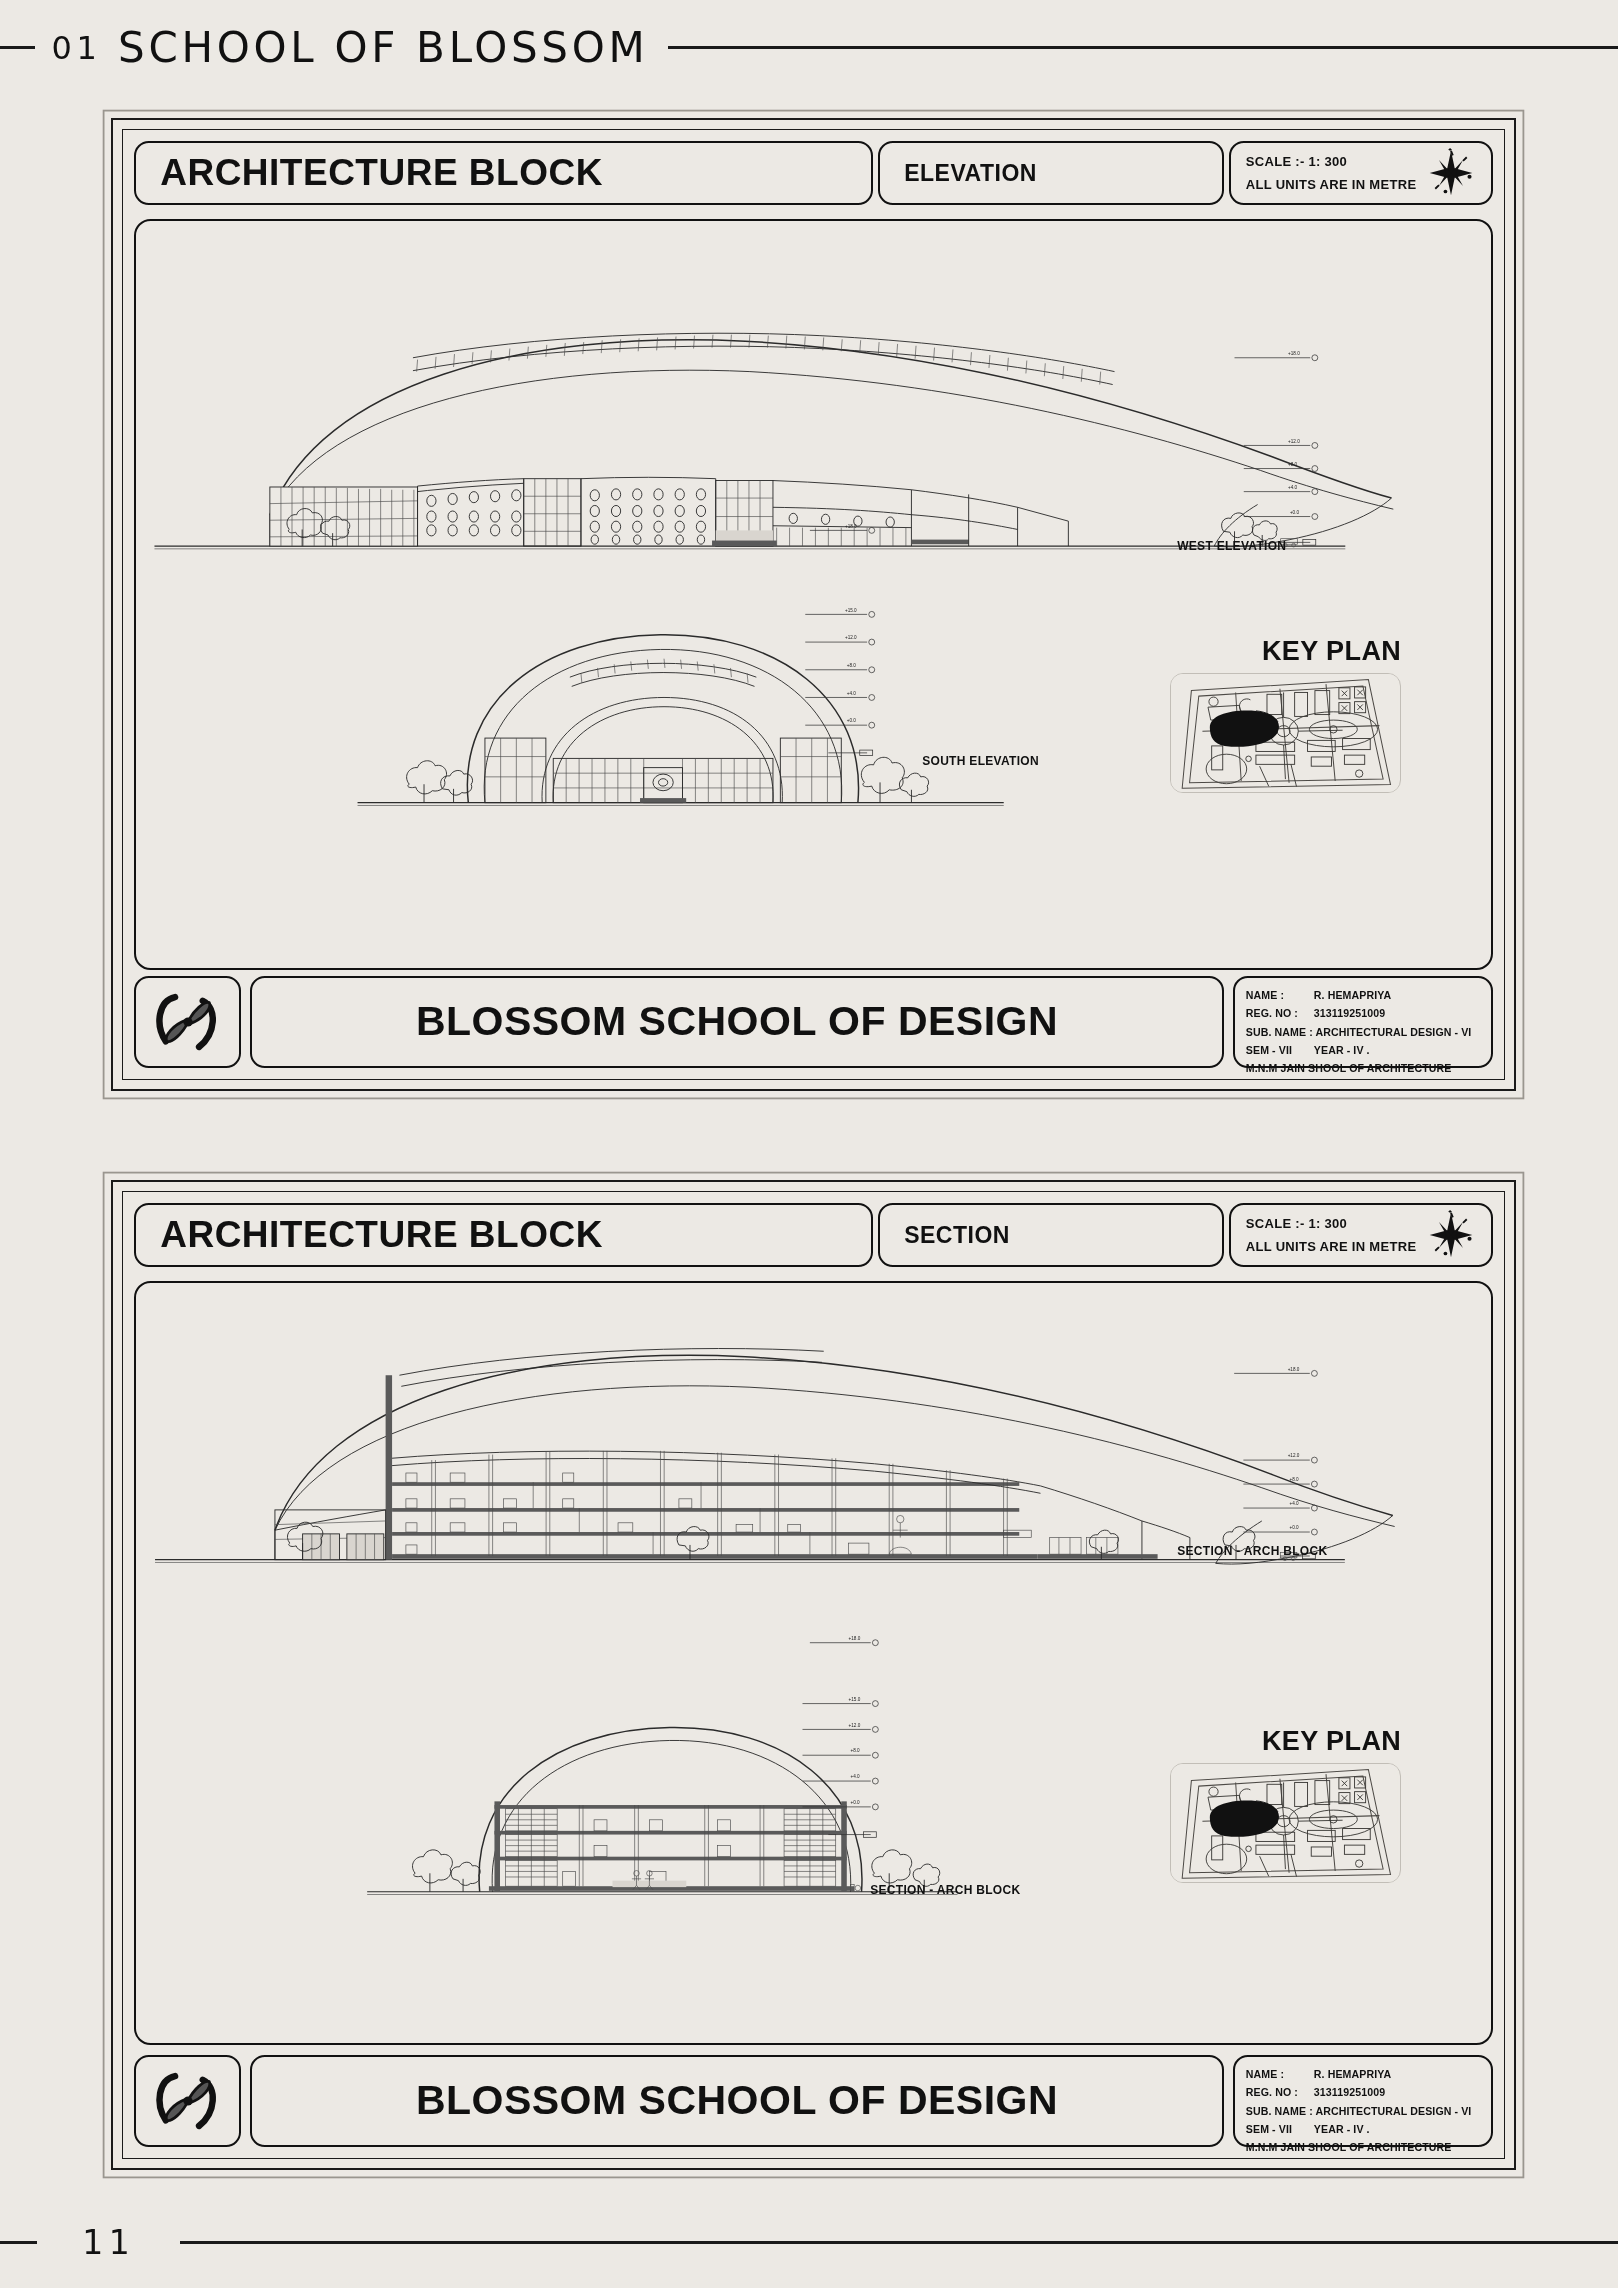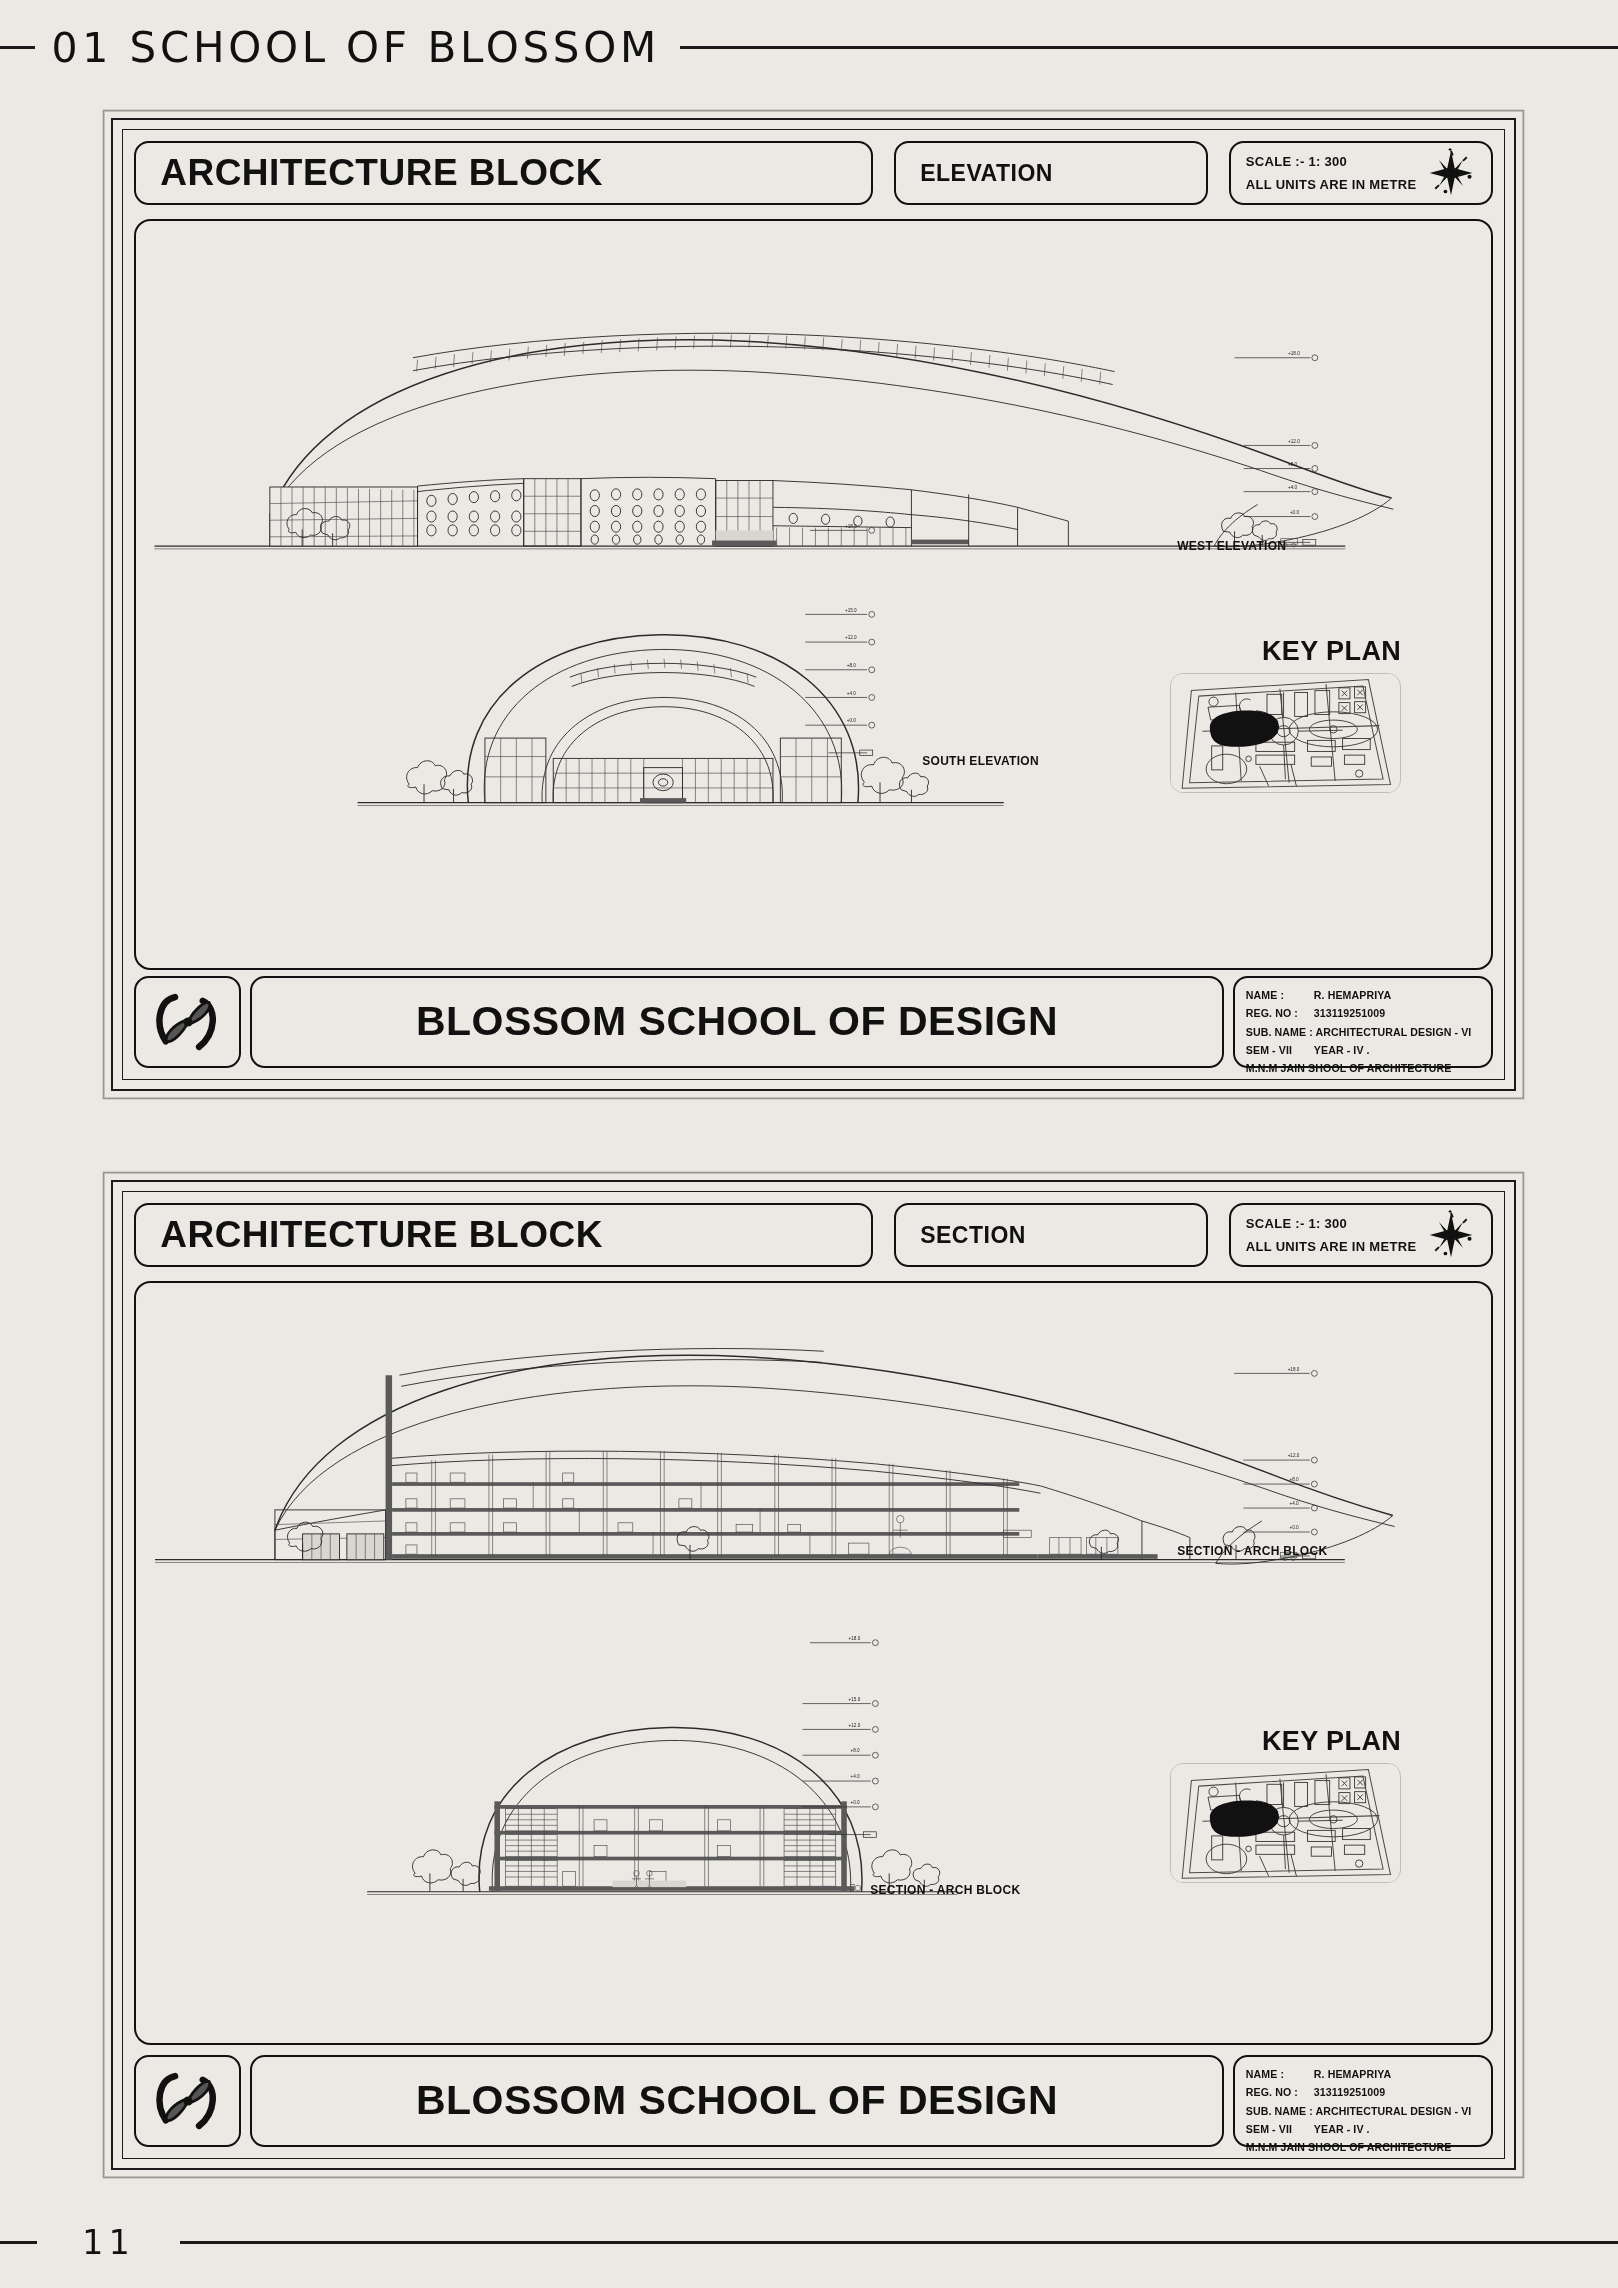--- a/index.html
+++ b/index.html
@@ -2,37 +2,37 @@
 <html style="font-size:14.8px"><head>
 <meta charset="utf-8">
 <style>
   html,body{margin:0;padding:0;background:#ece9e4;}
   body{width:1619px;height:2289px;font-family:"Liberation Sans",sans-serif;color:#111;overflow:hidden;position:relative;}
   .page{position:absolute;inset:0;}
 
   
   .top-head{position:absolute;left:0;top:20px;width:1619px;height:55px;display:flex;align-items:center;}
   .rule{height:2.8px;background:#1a1a1a;flex:0 0 auto;}
-  .top-num{font-family:"DejaVu Sans",sans-serif;font-size:41px;letter-spacing:4.6px;font-weight:400;margin:0 16.6px;}
+  .top-num{font-family:"DejaVu Sans",sans-serif;font-size:32px;letter-spacing:4.6px;font-weight:400;margin:0 16.6px;}
   .top-title{font-family:"DejaVu Sans",sans-serif;font-size:42px;letter-spacing:3.7px;font-weight:400;margin-right:20px;}
 
   
   .bot-foot{position:absolute;left:0;bottom:28px;width:1619px;height:37px;display:flex;align-items:center;gap:36px;}
   .bot-num{font-family:"DejaVu Sans",sans-serif;font-size:33px;letter-spacing:5.5px;margin:0 9.2px;}
 
   
   .sheet{position:absolute;left:111px;width:1401px;background:#ece9e4;
          border:2.8px solid #1a1a1a;box-shadow:0 0 0 6.5px #ece9e4, 0 0 0 8.3px #9a968f;}
   #sheet1{top:118px;height:969px;}
   #sheet2{top:1180px;height:986px;}
 
   .sheet-inner{position:absolute;inset:9.2px;border:1.8px solid #1a1a1a;}
 
   
-  .hdr{position:absolute;left:11px;right:11px;top:11px;height:64px;display:flex;gap:21px;}
+  .hdr{position:absolute;left:11px;right:11px;top:11px;height:64px;display:flex;gap:5px;}
   .hdr-box{border:2.8px solid #111;border-radius:14.8px;background:#ece9e4;display:flex;align-items:center;}
   .hdr-main{flex:0 0 711px;padding-left:24px;}
   .hdr-main span{font-size:37px;font-weight:700;letter-spacing:0.5px;}
   .hdr-type{flex:1 1 auto;padding-left:24px;}
   .hdr-type span{font-size:23px;font-weight:700;letter-spacing:0.5px;}
   .hdr-scale{flex:0 0 245px;padding-left:14.8px;position:relative;}
   .scale-txt{display:flex;flex-direction:column;gap:8.3px;}
   .scale-txt span{font-size:13px;font-weight:700;letter-spacing:0.3px;}
   .north{position:absolute;right:14.8px;top:50%;transform:translateY(-50%);}
 

